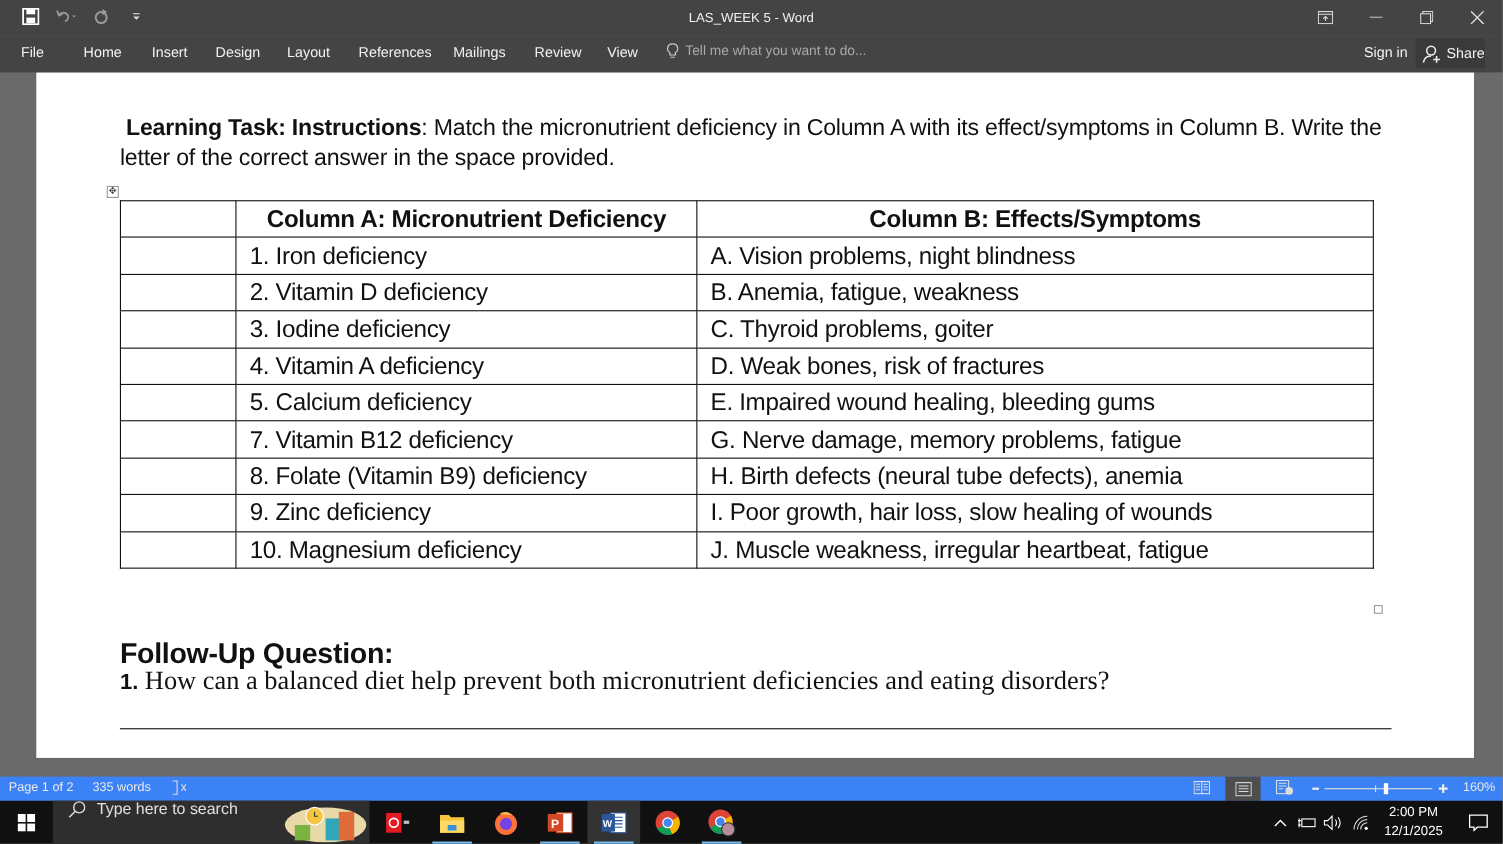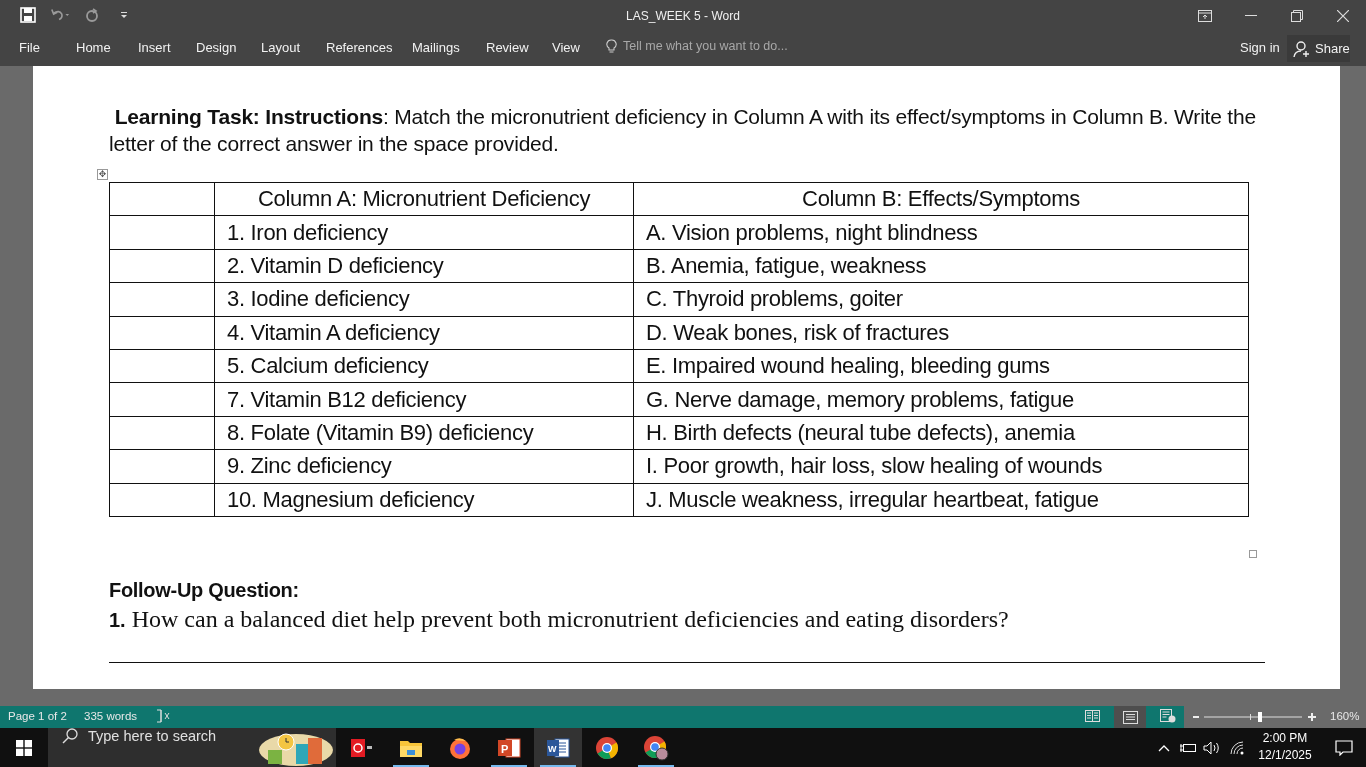--- a/index.html
+++ b/index.html
@@ -18,27 +18,27 @@
   .docarea { position: absolute; left: 0; top: 66px; width: 1366px; height: 640px; background: #6a6a6a; }
   .page { position: absolute; left: 33px; top: 0; width: 1307px; height: 623px; background: #ffffff; }
   .instr { position: absolute; left: 76px; top: 37px; width: 1170px; font-family: "Liberation Sans", sans-serif; font-size: 21px; line-height: 27px; color: #111; letter-spacing: -0.2px; }
   .instr b { font-weight: bold; }
   .movehandle { position: absolute; left: 64px; top: 103px; width: 11px; height: 11px; border: 1px solid #999; font-size: 9px; line-height: 9px; text-align: center; color: #555; }
   table.match { position: absolute; left: 76px; top: 116px; border-collapse: collapse; font-family: "Liberation Sans", sans-serif; color: #111; }
   table.match td { border: 1.3px solid #111; height: 33.4px; font-size: 22px; padding: 0 0 0 12px; white-space: nowrap; letter-spacing: -0.3px; }
   table.match td.blank { width: 105px; padding: 0; }
   table.match td.colA { width: 419px; }
   table.match td.colB { width: 615px; margin-top: 12px; }
-  table.match tr.head td { font-weight: normal; text-align: center; padding: 0; font-size: 22px; }
+  table.match tr.head td { font-weight: bold; text-align: center; padding: 0; font-size: 22px; }
   .resizehandle { position: absolute; left: 1216px; top: 484px; width: 8px; height: 8px; border: 1px solid #999; }
-  .followup { position: absolute; left: 76px; top: 513px; font-family: "Liberation Sans", sans-serif; font-weight: bold; font-size: 20px; color: #111; letter-spacing: -0.3px; }
+  .followup { position: absolute; left: 76px; top: 513px; font-family: "Liberation Sans", sans-serif; font-weight: bold; font-size: 26px; color: #111; letter-spacing: -0.3px; }
   .question { position: absolute; left: 76px; top: 540px; font-size: 24px; color: #111; font-family: "Liberation Serif", serif; }
   .question .num { font-family: "Liberation Sans", sans-serif; font-weight: bold; font-size: 20px; }
   .answerline { position: absolute; left: 76px; top: 596px; width: 1156px; height: 0; border-top: 1.5px solid #111; }
-  .statusbar { position: absolute; left: 0; top: 706px; width: 1184px; height: 22px; background: #0f766e; color: #e8e8e8; font-size: 11.5px; font-family: "Liberation Sans", sans-serif; }
+  .statusbar { position: absolute; left: 0; top: 706px; width: 1366px; height: 22px; background: #3b82f6; color: #e8e8e8; font-size: 11.5px; font-family: "Liberation Sans", sans-serif; }
   .statusbar .sb { position: absolute; top: 4px; }
   .zoomslider { position: absolute; left: 1192px; top: 4px; width: 126px; height: 14px; }
   .taskbar { position: absolute; left: 0; top: 728px; width: 1366px; height: 39px; background: #101010; }
   .start { position: absolute; left: 0; top: 0; width: 48px; height: 39px; display: flex; align-items: center; justify-content: center; }
   .search { position: absolute; left: 48px; top: 0; width: 288px; height: 39px; background: #2e2e2e; display: flex; align-items: flex-start; color: #e0e0e0; font-size: 14.5px; font-family: "Liberation Sans", sans-serif; }
   .search .lens { margin-left: 14px; margin-right: 10px; }
   .tb-app { position: absolute; top: 0; width: 48px; height: 39px; display: flex; align-items: center; justify-content: center; }
   .tb-app.active { background: #333; }
   .tb-app .underline { position: absolute; bottom: 0; left: 6px; right: 6px; height: 2px; background: #76b9ed; }
   .tray { position: absolute; left: 1152px; top: 0; height: 39px; display: flex; align-items: center; color: #fff; }

